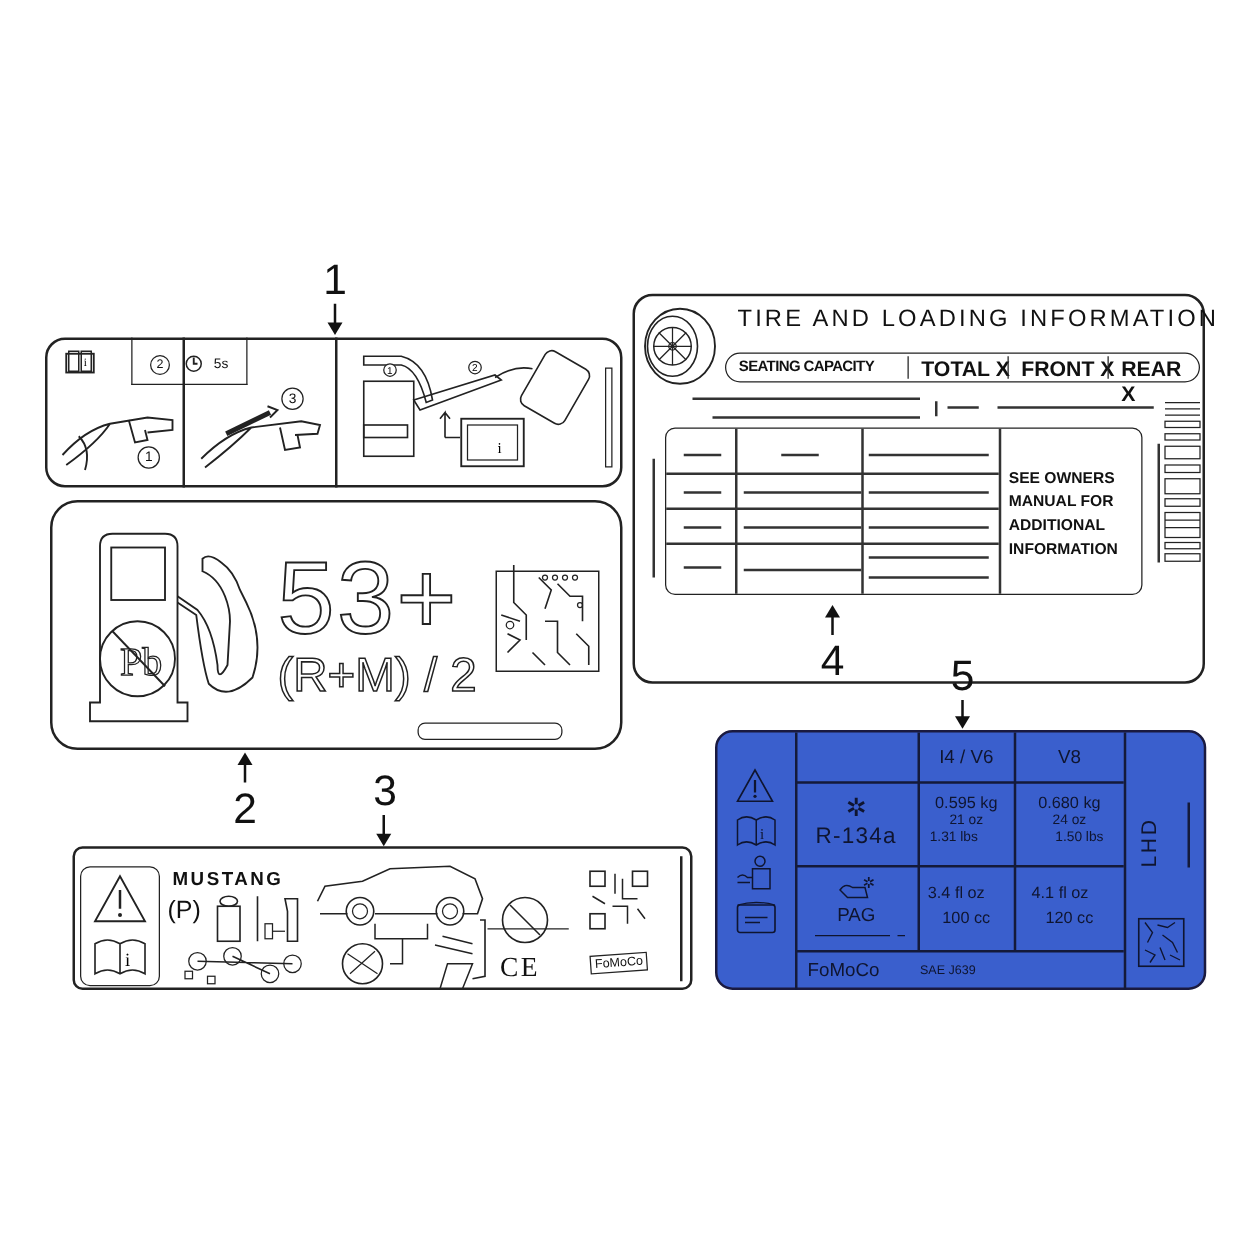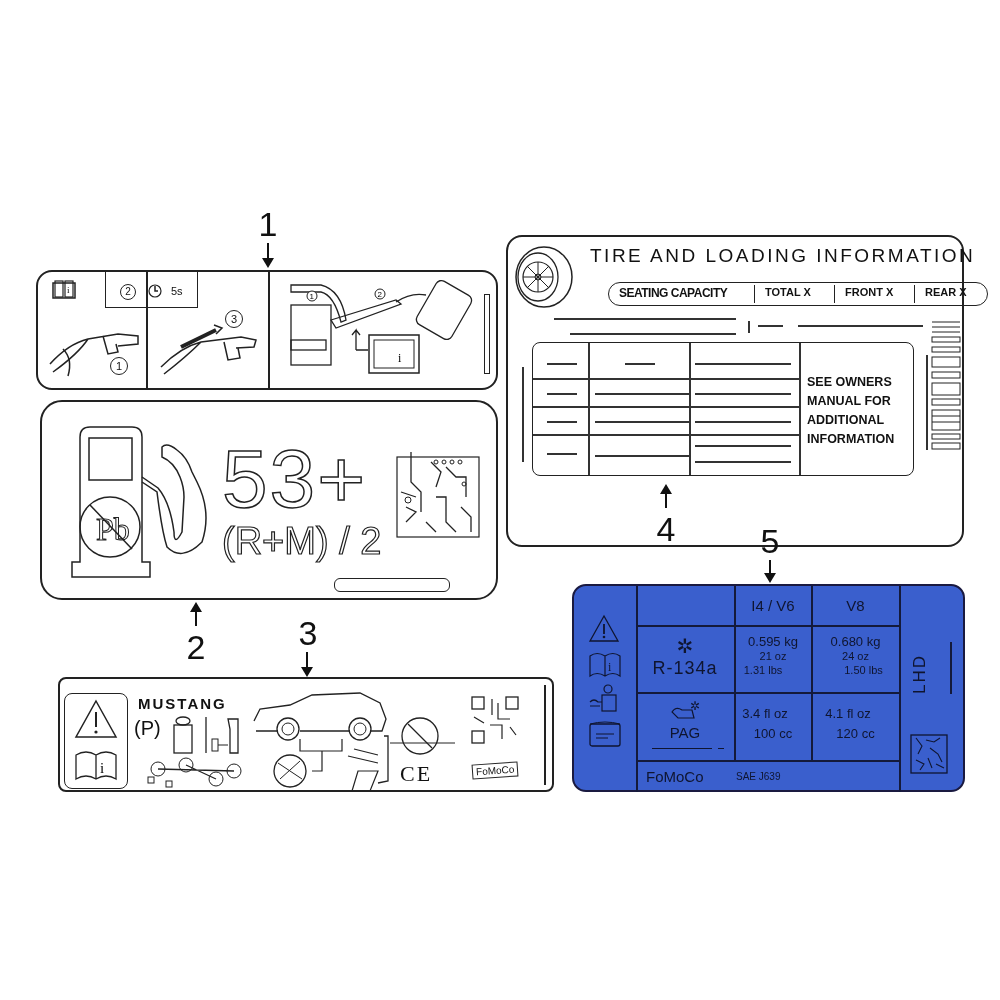--- a/index.html
+++ b/index.html
@@ -7,21 +7,21 @@
   .abs{position:absolute;}
   .label{position:absolute;border:2px solid #222;border-radius:16px;background:#fff;box-sizing:border-box;}
   .callout{position:absolute;font-size:34px;font-family:"Liberation Sans",sans-serif;color:#111;text-align:center;width:40px;}
   .arrow-line{position:absolute;width:2px;background:#111;}
   .arrow-head-down{position:absolute;width:0;height:0;border-left:6px solid transparent;border-right:6px solid transparent;border-top:10px solid #111;}
   .arrow-head-up{position:absolute;width:0;height:0;border-left:6px solid transparent;border-right:6px solid transparent;border-bottom:10px solid #111;}
   svg{position:absolute;overflow:visible;}
   .t{position:absolute;white-space:nowrap;}
   
   .pill{position:absolute;border:1.5px solid #222;border-radius:14px;height:24px;box-sizing:border-box;}
-  .pill span{position:absolute;top:3px;font-weight:bold;font-size:11px;}
+  .pill span{position:absolute;top:3px;font-weight:bold;font-size:17px;}
   .tbl-line{position:absolute;height:1.5px;background:#333;}
   .tbl-vline{position:absolute;width:1.5px;background:#333;}
   
   .blue{background:#3a5fcd;border-color:#1a1a40;}
   .blue .cellline{position:absolute;background:#141a3a;}
   .blue .bt{position:absolute;color:#0f1530;white-space:nowrap;text-align:center;}
 </style>
 </head>
 <body>
 
@@ -173,21 +173,21 @@
 <div class="label" style="left:506px;top:235px;width:458px;height:312px;">
   <svg style="left:6px;top:8px;" width="60" height="64">
     <ellipse cx="30" cy="32" rx="28" ry="30" fill="none" stroke="#222" stroke-width="1.5"></ellipse>
     <ellipse cx="24" cy="32" rx="20" ry="24" fill="none" stroke="#222" stroke-width="1.3"></ellipse>
     <circle cx="24" cy="32" r="15" fill="none" stroke="#222" stroke-width="1.2"></circle>
     <circle cx="24" cy="32" r="3" fill="none" stroke="#222"></circle>
     <path d="M24 17 L24 47 M9 32 L39 32 M13 21 L35 43 M35 21 L13 43" stroke="#222" stroke-width="1"></path>
   </svg>
   <div class="t" style="left:82px;top:8px;font-size:19px;letter-spacing:2.5px;font-weight:normal;">TIRE AND LOADING INFORMATION</div>
 
-  <div class="pill" style="left:72px;top:45px;width:380px;margin-left:28px;">
+  <div class="pill" style="left:72px;top:45px;width:380px;">
     <span style="left:10px;font-size:12px;letter-spacing:-0.5px;">SEATING CAPACITY</span>
     <span style="left:156px;">TOTAL X</span>
     <span style="left:236px;">FRONT X</span>
     <span style="left:316px;">REAR X</span>
     <div class="abs" style="left:145px;top:2px;width:1px;height:18px;background:#222;"></div>
     <div class="abs" style="left:225px;top:2px;width:1px;height:18px;background:#222;"></div>
     <div class="abs" style="left:305px;top:2px;width:1px;height:18px;background:#222;"></div>
   </div>
 
   <div class="tbl-line" style="left:46px;top:81px;width:182px;"></div>

